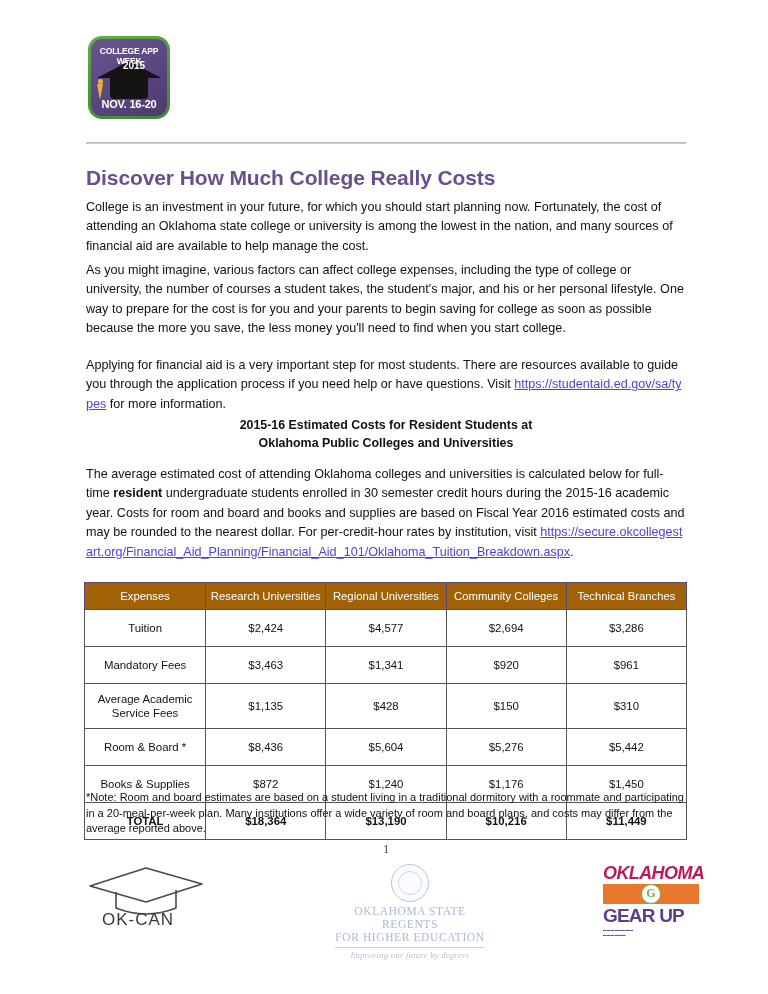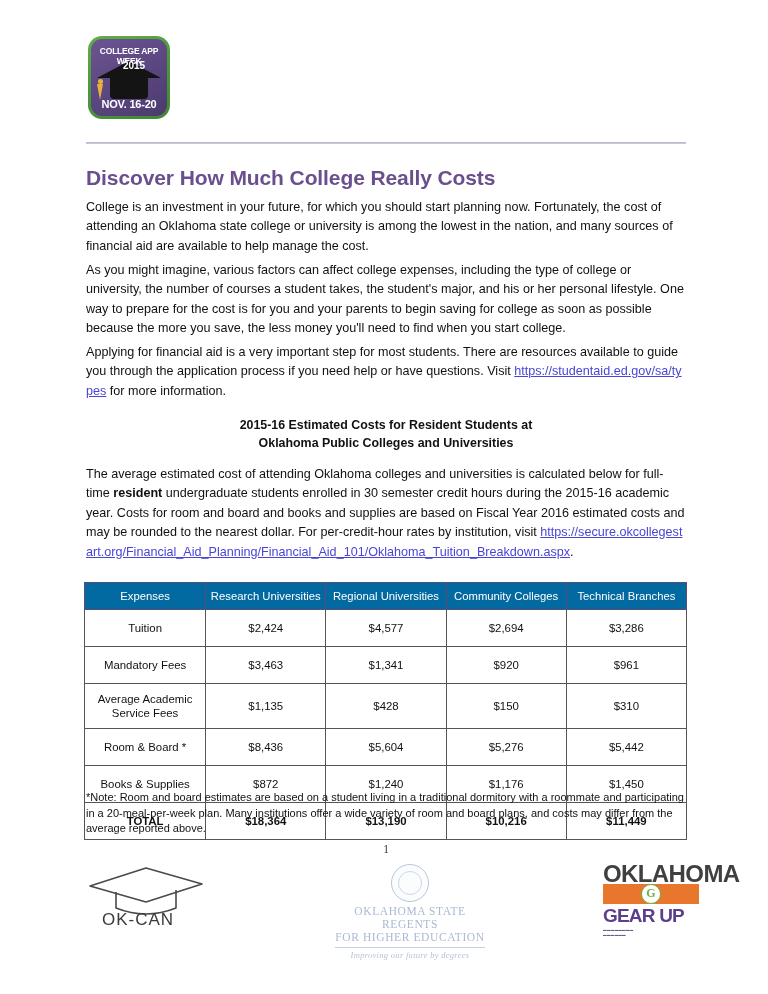--- a/index.html
+++ b/index.html
@@ -161,21 +161,21 @@
     position: absolute;
     left: 86px;
     margin: 0;
     width: 600px;
     font-size: 12.6px;
     line-height: 19.4px;
     color: #111111;
   }
   #para1 { top: 198px; }
   #para2 { top: 261px; }
-  #para3 { top: 343px; }
+  #para3 { top: 356px; }
   #para5 { top: 465px; }
 
   .center-heading {
     position: absolute;
     left: 86px;
     top: 416px;
     width: 600px;
     text-align: center;
     font-size: 12.4px;
     font-weight: bold;
@@ -194,21 +194,21 @@
   table.cost-table {
     position: absolute;
     left: 84px;
     top: 582px;
     width: 603px;
     border-collapse: collapse;
     table-layout: fixed;
     font-size: 11.4px;
   }
   table.cost-table th {
-    background: #0369a1;
+    background: #a16207;
     color: #ffffff;
     font-weight: normal;
     font-size: 11.3px;
     line-height: 14px;
     text-align: center;
     padding: 6px 3px;
     border: 1px solid #5e4a77;
     vertical-align: middle;
   }
   table.cost-table td {
@@ -326,26 +326,27 @@
   }
 
   .logo-gearup {
     position: absolute;
     left: 523px;
     top: 2px;
     width: 96px;
     height: 80px;
   }
   .gu-top {
-    font-size: 24px;
-    font-weight: bold;
-    color: #404040;
+    font-size: 18px;
+    font-weight: bold;
+    color: #be185d;
     letter-spacing: -0.6px;
     line-height: 19px;
     font-family: "Liberation Sans", sans-serif;
+    font-style: italic;
   }
   .gu-band {
     position: relative;
     height: 20px;
     background: #e8762c;
     margin: 1px 0 1px 0;
   }
   .gu-band-circle {
     position: absolute;
     left: 50%;

